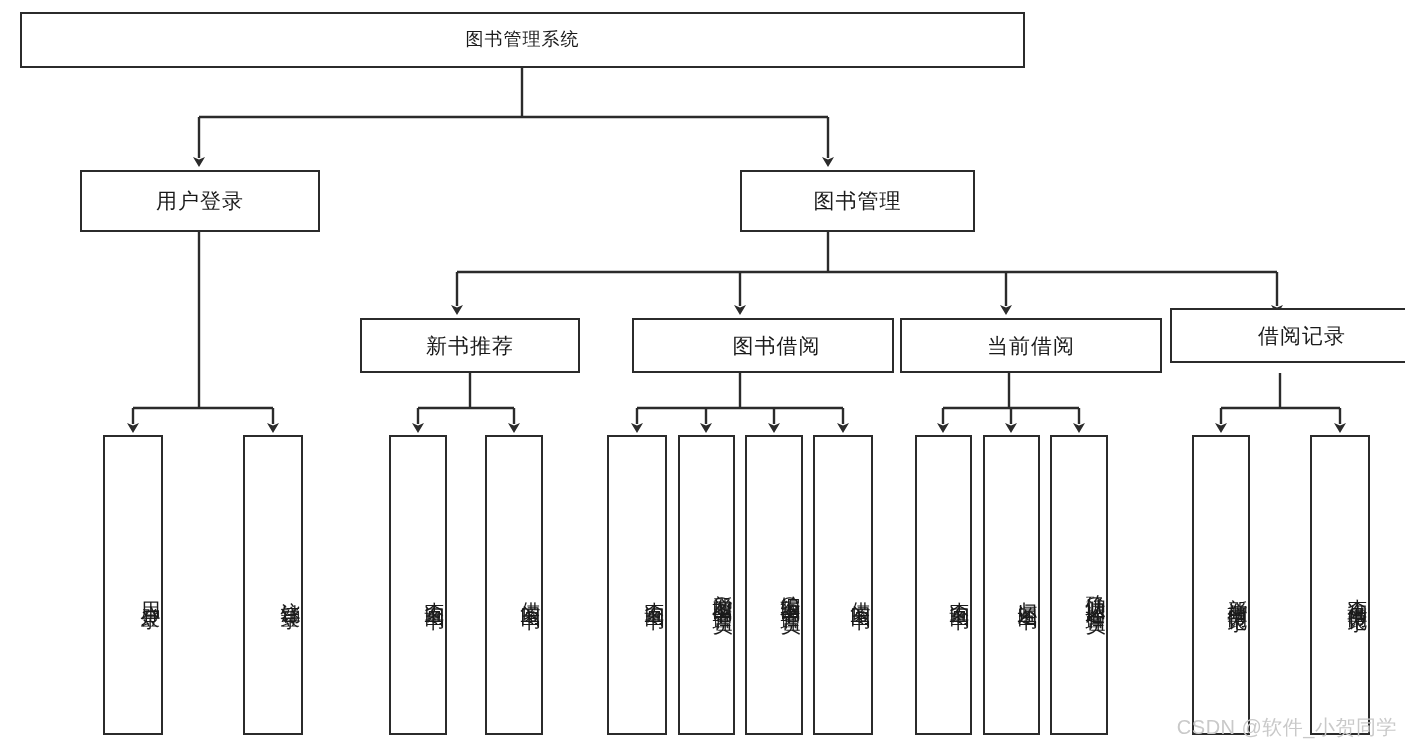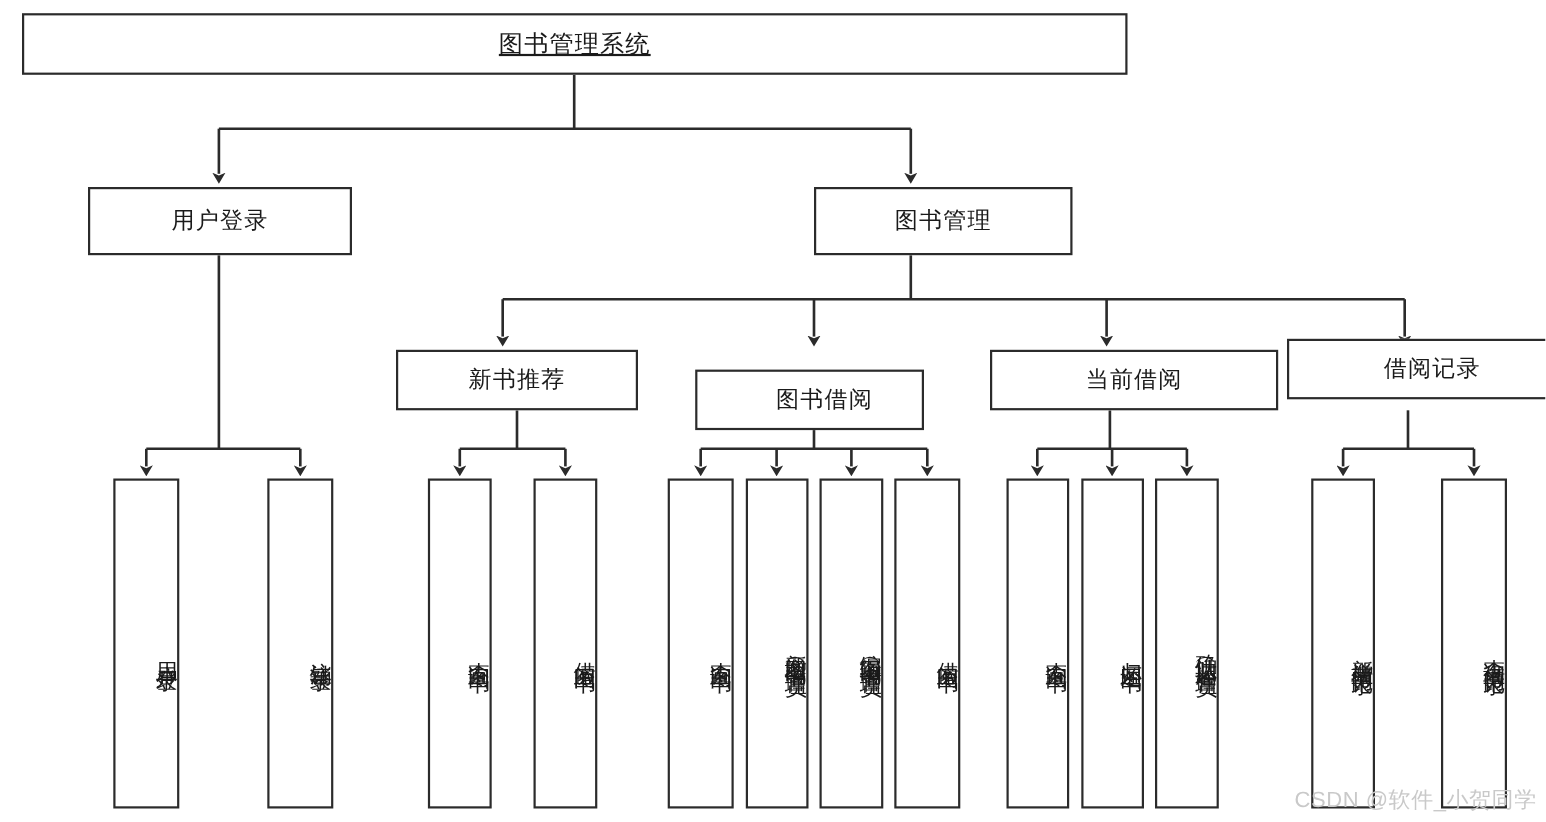--- a/index.html
+++ b/index.html
@@ -26,22 +26,21 @@
     align-items: center;
     justify-content: center;
     color: #1a1a1a;
   }
   .node.horiz {
     font-size: 21px;
     letter-spacing: 1px;
     line-height: 1.2;
   }
   .node.root {
-    font-size: 22px;
-    text-decoration: underline;
+    font-size: 18px;
   }
   .node.vert {
     writing-mode: vertical-rl;
     text-orientation: upright;
     font-size: 20px;
     letter-spacing: 3px;
     padding-top: 14px;
     align-items: flex-start;
     justify-content: center;
     line-height: 1.05;
@@ -131,21 +130,21 @@
   <div class="node horiz" style="left: 80px; top: 170px; width: 240px; height: 62px;">
     <span>用户登录</span>
   </div>
   <div class="node horiz" style="left: 740px; top: 170px; width: 235px; height: 62px;">
     <span>图书管理</span>
   </div>
 
   <div class="node horiz" style="left: 360px; top: 318px; width: 220px; height: 55px;">
     <span>新书推荐</span>
   </div>
-  <div class="node horiz" style="left: 632px; top: 336px; width: 208px; height: 55px; padding-left: 27px;">
+  <div class="node horiz" style="left: 632px; top: 318px; width: 262px; height: 55px; padding-left: 27px;">
     <span>图书借阅</span>
   </div>
   <div class="node horiz" style="left: 900px; top: 318px; width: 262px; height: 55px;">
     <span>当前借阅</span>
   </div>
   <div class="node horiz" style="left: 1170px; top: 308px; width: 264px; height: 55px;">
     <span>借阅记录</span>
   </div>
 
   <div class="node vert" style="left: 103px; top: 435px; width: 60px; height: 300px;">

